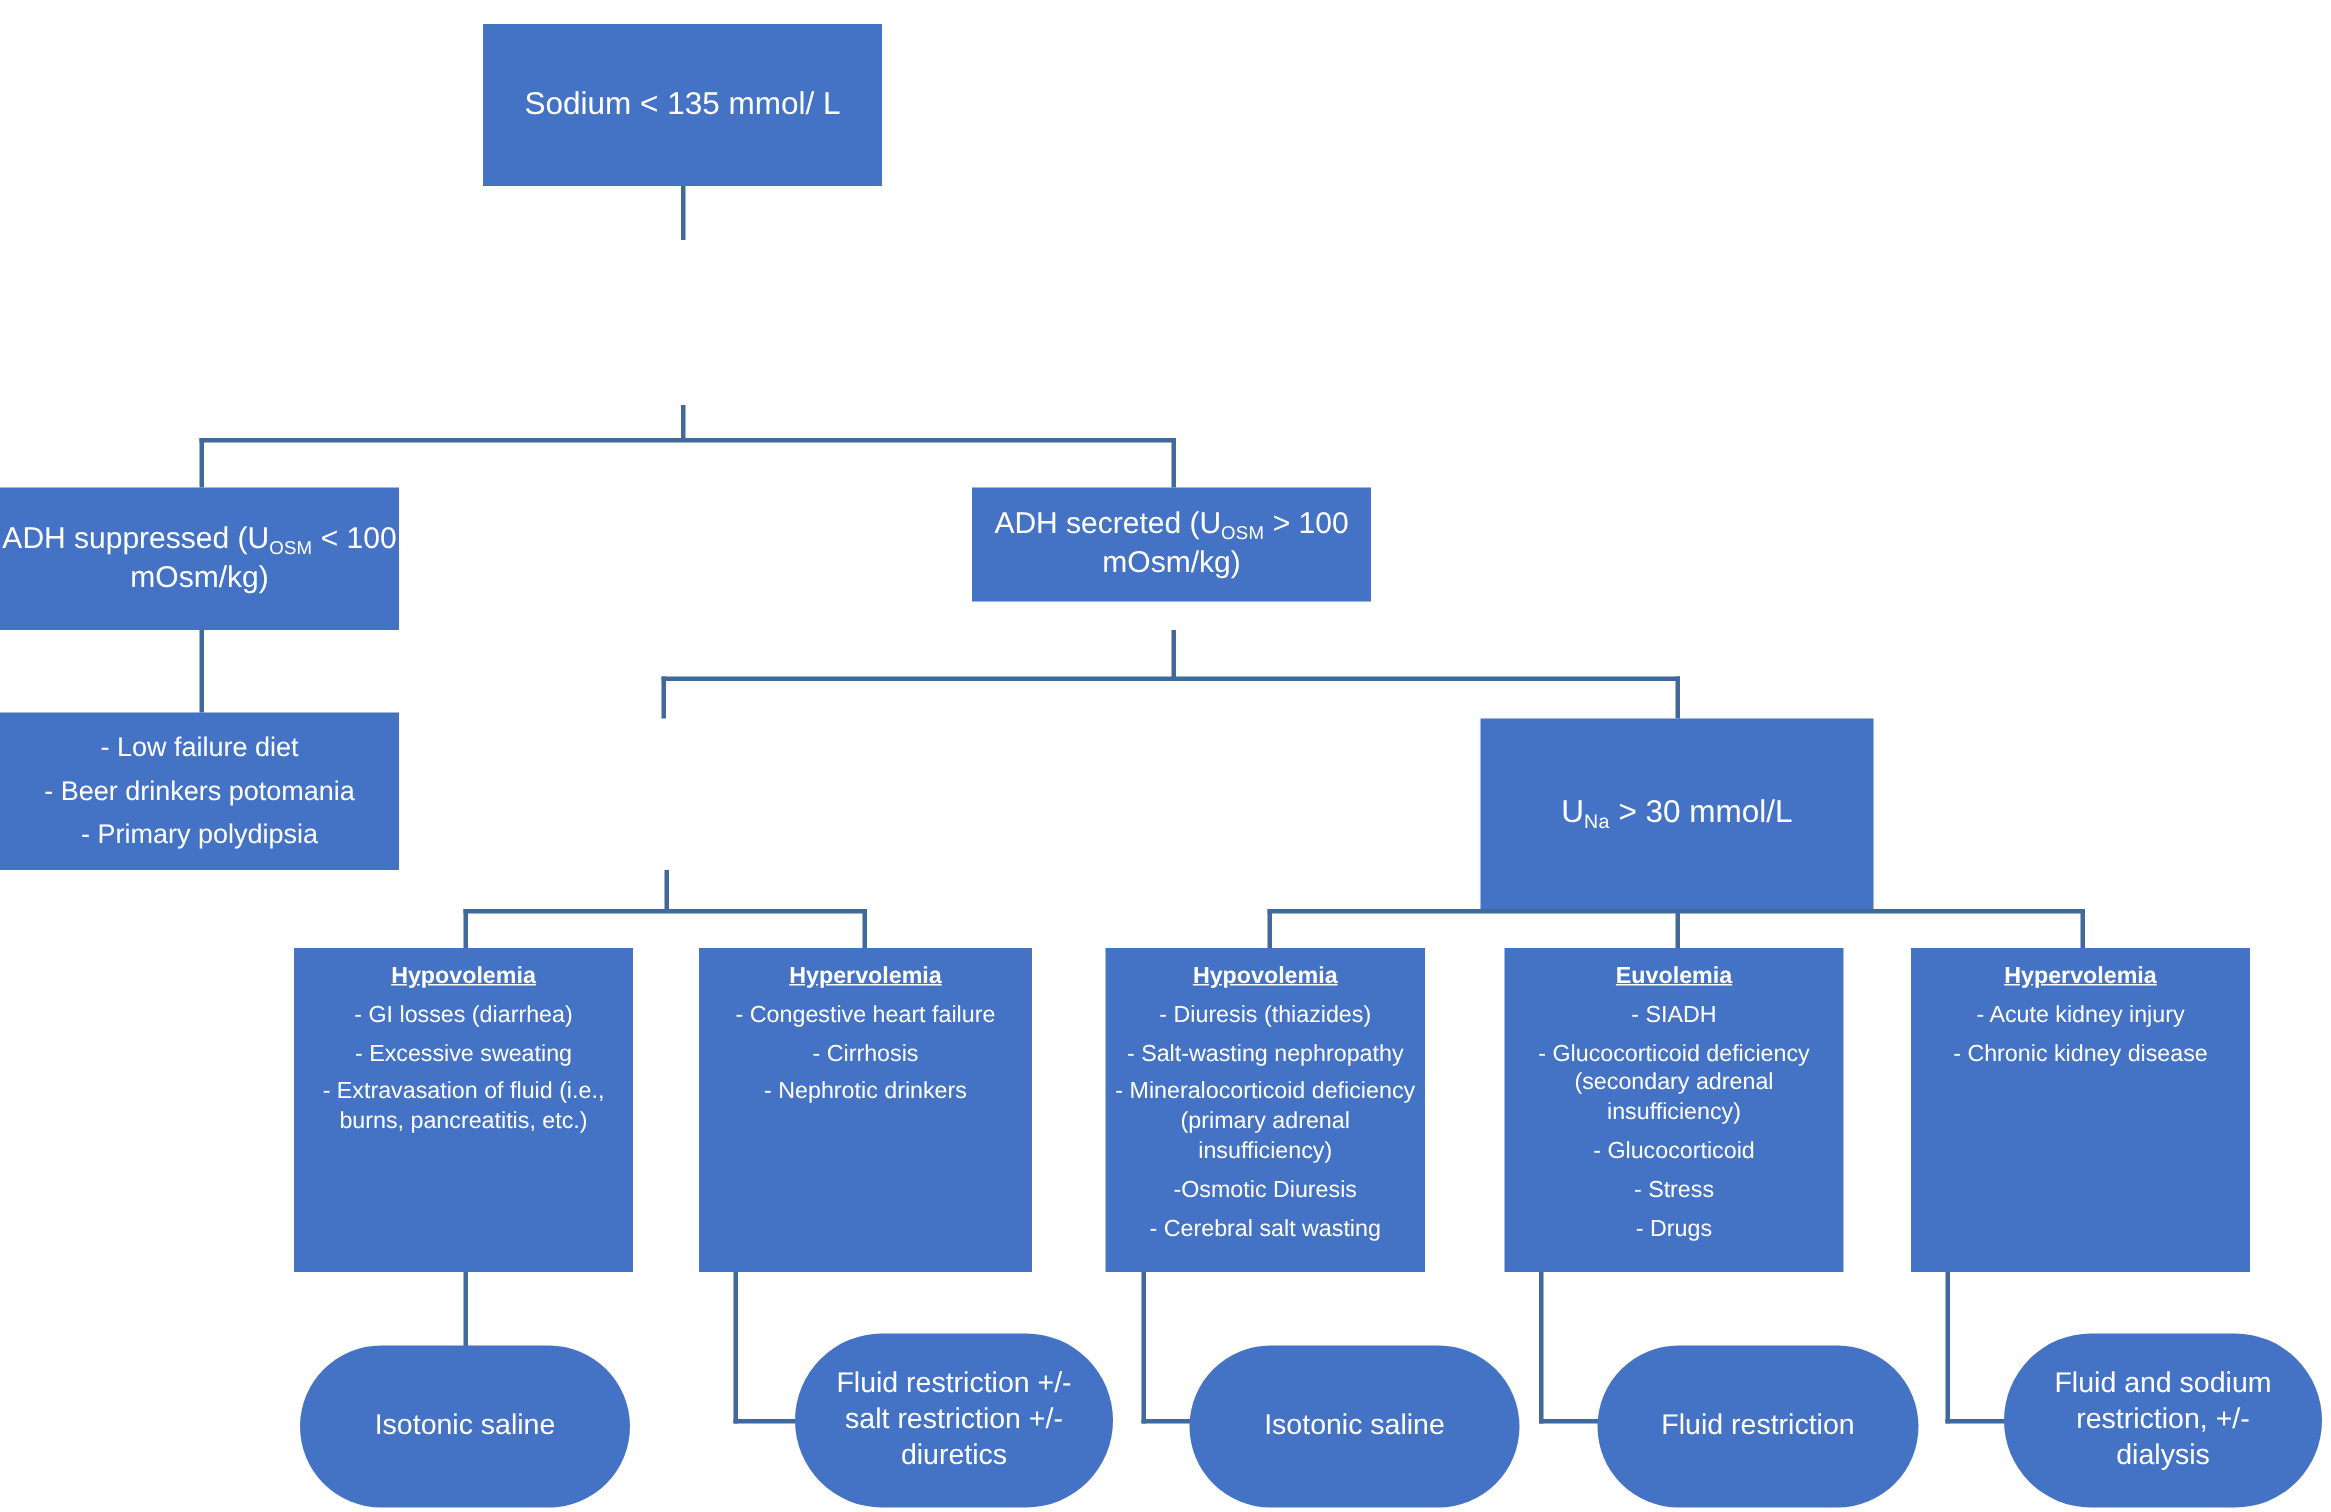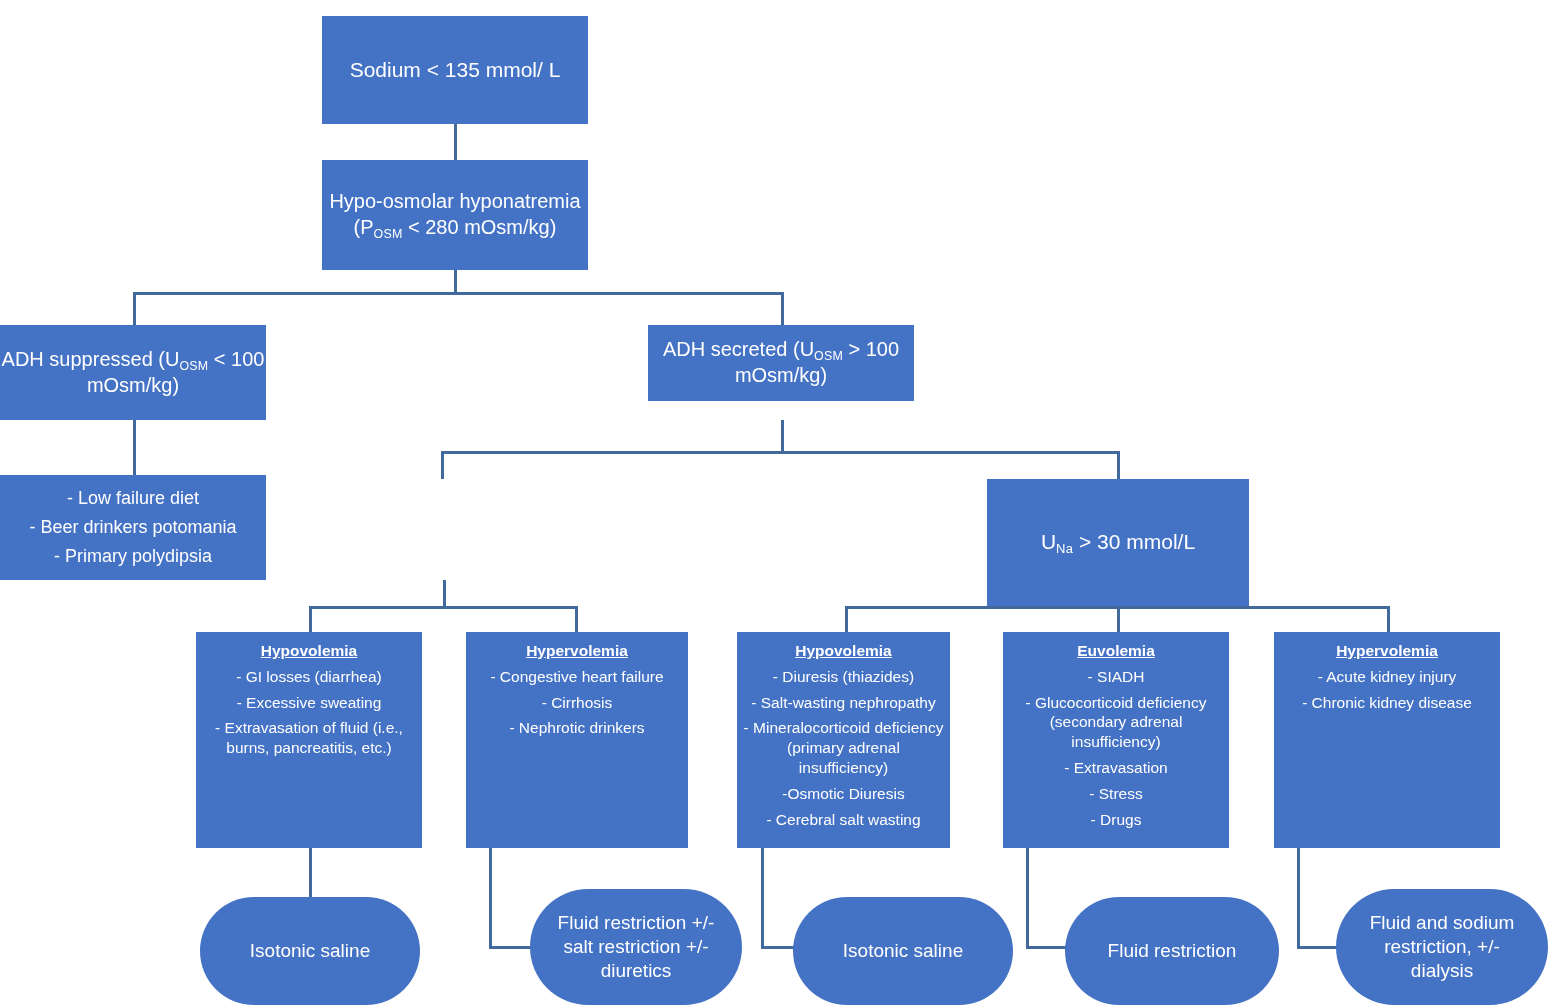--- a/index.html
+++ b/index.html
@@ -84,24 +84,20 @@
   <div class="conn vline" style="left:1026px;top:848px;height:101px;"></div>
   <div class="conn hline" style="left:1026px;top:946px;width:48px;"></div>
 
   <div class="conn vline" style="left:1297px;top:848px;height:101px;"></div>
   <div class="conn hline" style="left:1297px;top:946px;width:48px;"></div>
 
   <div class="node" style="left:322px;top:16px;width:266px;height:108px;font-size:21px;">
     <span class="line">Sodium &lt; 135 mmol/ L</span>
   </div>
 
-  <div class="node" style="left:322px;top:160px;width:266px;height:110px;font-size:20px;">
-    <span class="line">Hypo-osmolar hyponatremia</span>
-    <span class="line"><span>(P</span><sub>OSM</sub><span> &lt; 280 mOsm/kg)</span></span>
-  </div>
 
   <div class="node" style="left:0px;top:325px;width:266px;height:95px;font-size:20px;">
     <span class="line"><span>ADH suppressed (U</span><sub>OSM</sub><span> &lt; 100</span></span>
     <span class="line">mOsm/kg)</span>
   </div>
 
   <div class="node" style="left:648px;top:325px;width:266px;height:76px;font-size:20px;">
     <span class="line"><span>ADH secreted (U</span><sub>OSM</sub><span> &gt; 100</span></span>
     <span class="line">mOsm/kg)</span>
   </div>
@@ -137,21 +133,21 @@
     <span class="itm wrapline">- Salt-wasting nephropathy</span>
     <span class="itm wrapline">- Mineralocorticoid deficiency (primary adrenal insufficiency)</span>
     <span class="itm wrapline">-Osmotic Diuresis</span>
     <span class="itm wrapline">- Cerebral salt wasting</span>
   </div>
 
   <div class="node" style="left:1003px;top:632px;width:226px;height:216px;font-size:15.5px;justify-content:flex-start;padding-top:9px;">
     <span class="ttl">Euvolemia</span>
     <span class="itm wrapline">- SIADH</span>
     <span class="itm wrapline">- Glucocorticoid deficiency (secondary adrenal insufficiency)</span>
-    <span class="itm wrapline">- Extravasation</span>
+    <span class="itm wrapline">- Glucocorticoid</span>
     <span class="itm wrapline">- Stress</span>
     <span class="itm wrapline">- Drugs</span>
   </div>
 
   <div class="node" style="left:1274px;top:632px;width:226px;height:216px;font-size:15.5px;justify-content:flex-start;padding-top:9px;">
     <span class="ttl">Hypervolemia</span>
     <span class="itm wrapline">- Acute kidney injury</span>
     <span class="itm wrapline">- Chronic kidney disease</span>
   </div>
 

